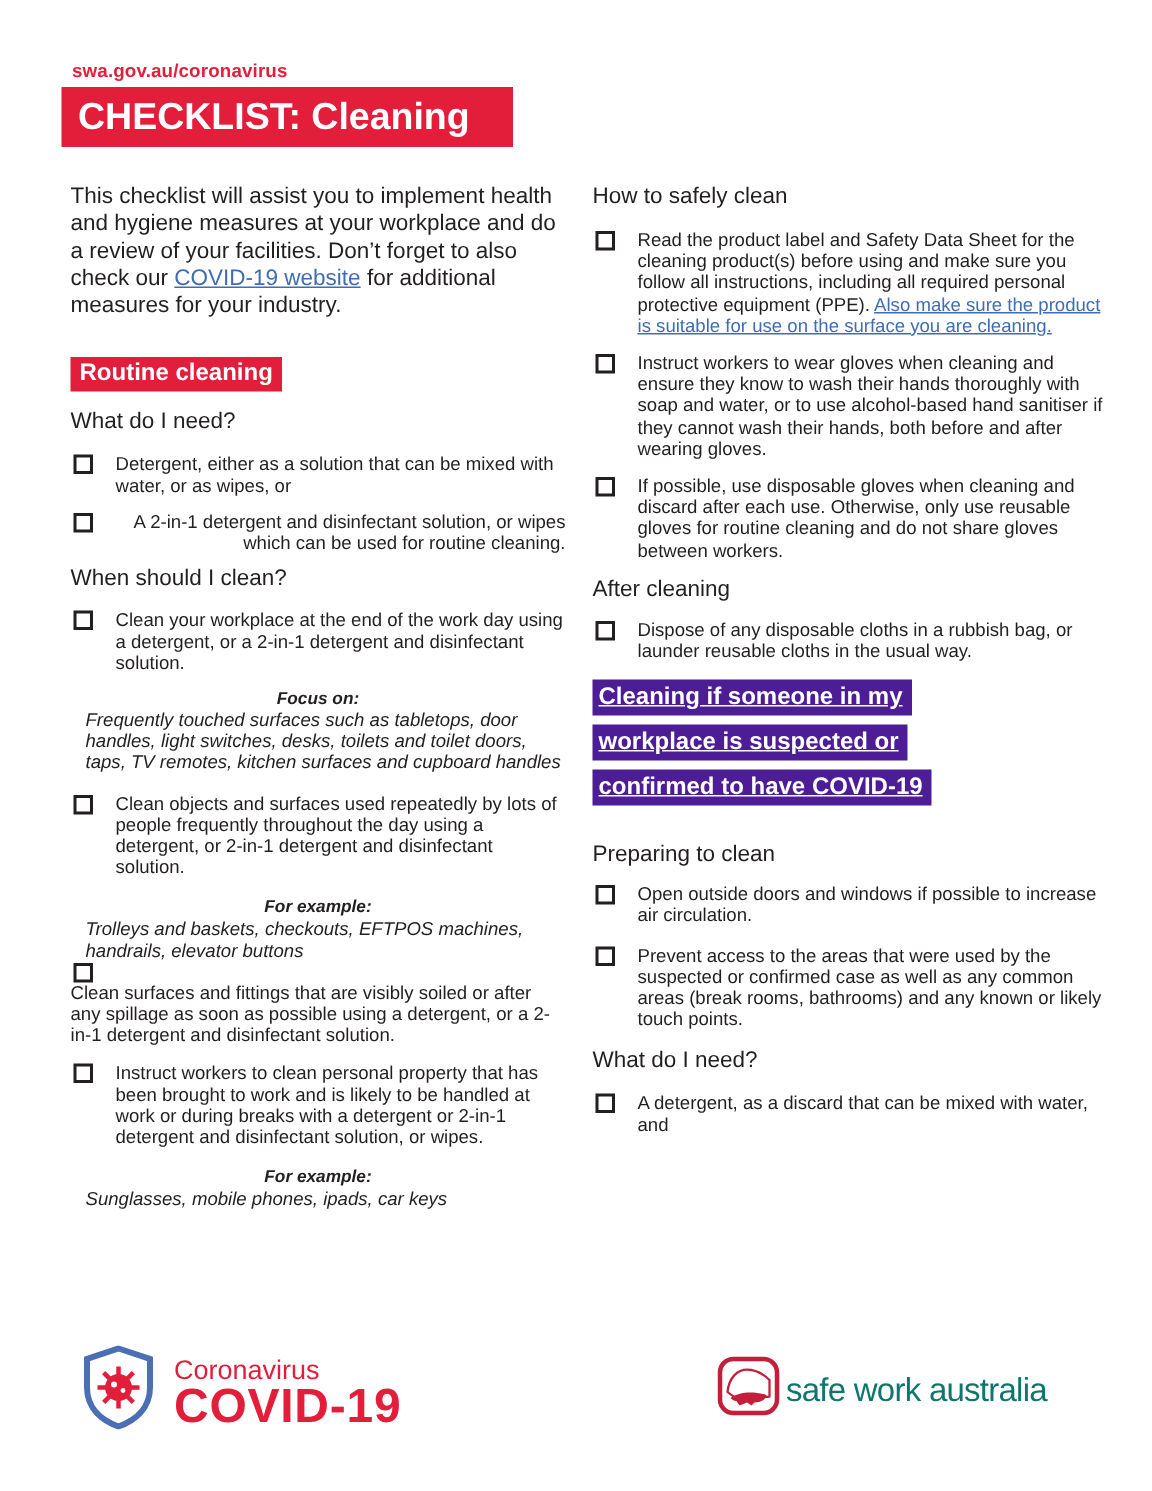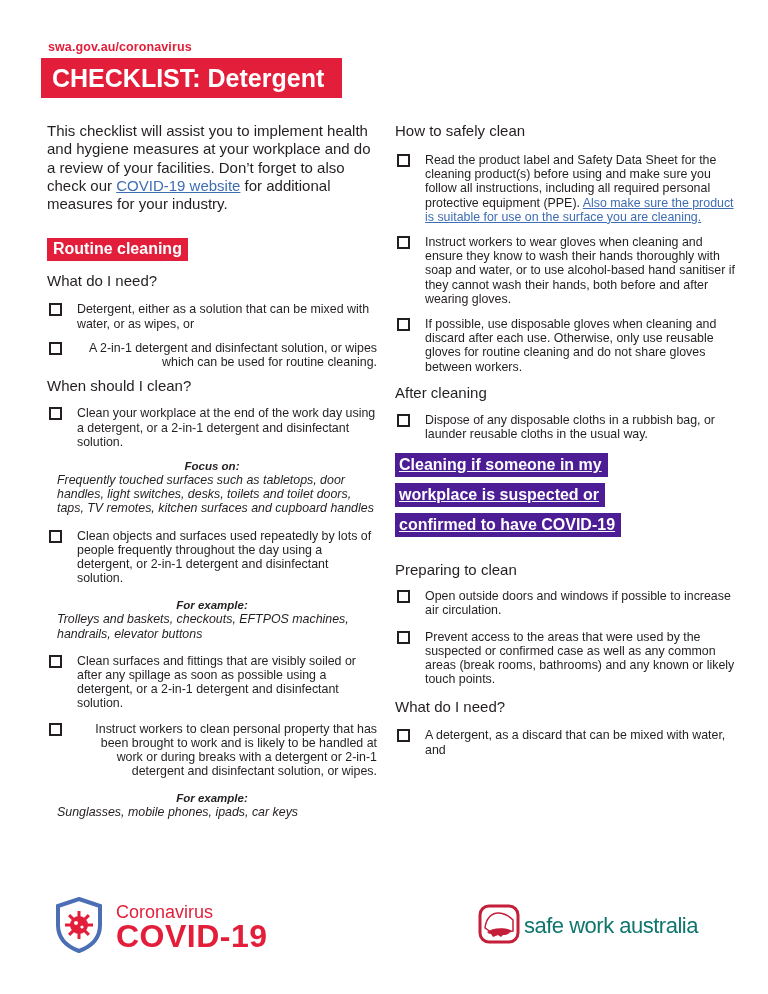--- a/index.html
+++ b/index.html
@@ -23,21 +23,21 @@
     .footer-covid { position: absolute; left: 54px; top: 897px; display: flex; align-items: center; }
     .footer-covid .txt1 { color: #e31e3a; font-size: 18px; line-height: 18px; }
     .footer-covid .txt2 { color: #e31e3a; font-size: 32px; font-weight: bold; line-height: 30px; letter-spacing: 0.5px; }
     .footer-swa { position: absolute; left: 478px; top: 904px; display: flex; align-items: center; }
     .footer-swa .txt { color: #0f766e; font-weight: normal; font-size: 22px; margin-left: 4px; letter-spacing: -0.5px; }
   </style>
 </head>
 <body>
 
 <div class="url">swa.gov.au/coronavirus</div>
-<div class="title-banner">CHECKLIST: Detergent</div>
+<div class="title-banner">CHECKLIST: Cleaning</div>
 
 <div class="col col-left">
   <p class="intro"><span>This checklist will assist you to implement health and hygiene measures at your workplace and do a review of your facilities. Don’t forget to also check our </span><span class="link">COVID-19 website</span><span> for additional measures for your industry.</span></p>
 
   <div style="margin-top:25px;">
     <span class="section-banner">Routine cleaning</span>
   </div>
 
   <div class="subhead" style="margin-top:11px;">What do I need?</div>
 
@@ -61,25 +61,25 @@
   <div class="note-text">Frequently touched surfaces such as tabletops, door handles, light switches, desks, toilets and toilet doors, taps, TV remotes, kitchen surfaces and cupboard handles</div>
 
   <div class="item" style="margin-top:13px;">
     <span class="cb"></span>
     <span class="item-text">Clean objects and surfaces used repeatedly by lots of people frequently throughout the day using a detergent, or 2-in-1 detergent and disinfectant solution.</span>
   </div>
 
   <div class="note-label" style="margin-top:13px;">For example:</div>
   <div class="note-text">Trolleys and baskets, checkouts, EFTPOS machines, handrails, elevator buttons</div>
 
-  <div class="item" style="margin-top:13px;">
+  <div class="item" style="flex-direction:column;">
     <span class="cb"></span>
     <span class="item-text">Clean surfaces and fittings that are visibly soiled or after any spillage as soon as possible using a detergent, or a 2-in-1 detergent and disinfectant solution.</span>
   </div>
-  <div class="item" style="margin-top:11px;text-align:right;">
+  <div class="item" style="margin-top:11px;">
     <span class="cb"></span>
     <span class="item-text">Instruct workers to clean personal property that has been brought to work and is likely to be handled at work or during breaks with a detergent or 2-in-1 detergent and disinfectant solution, or wipes.</span>
   </div>
 
   <div class="note-label" style="margin-top:13px;">For example:</div>
   <div class="note-text">Sunglasses, mobile phones, ipads, car keys</div>
 </div>
 
 <div class="col col-right">
   <div class="subhead">How to safely clean</div>

